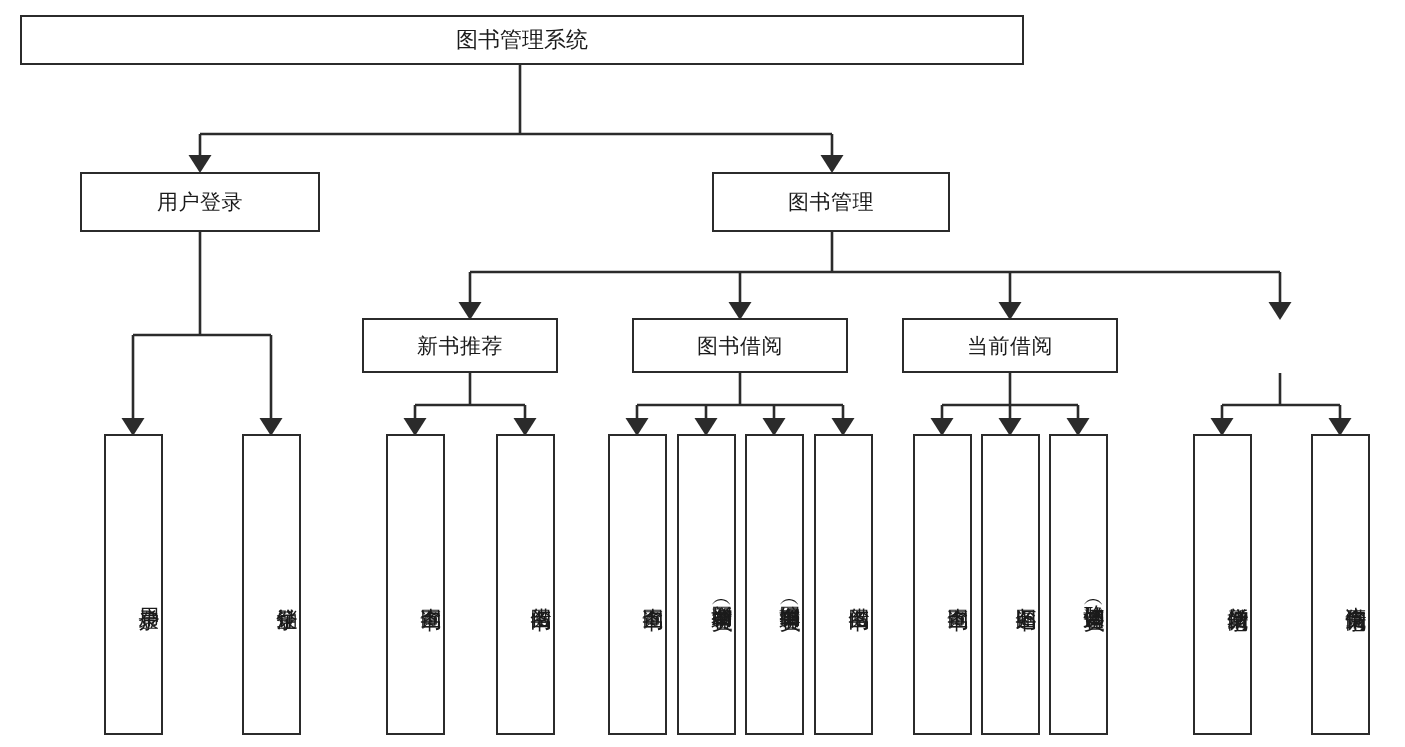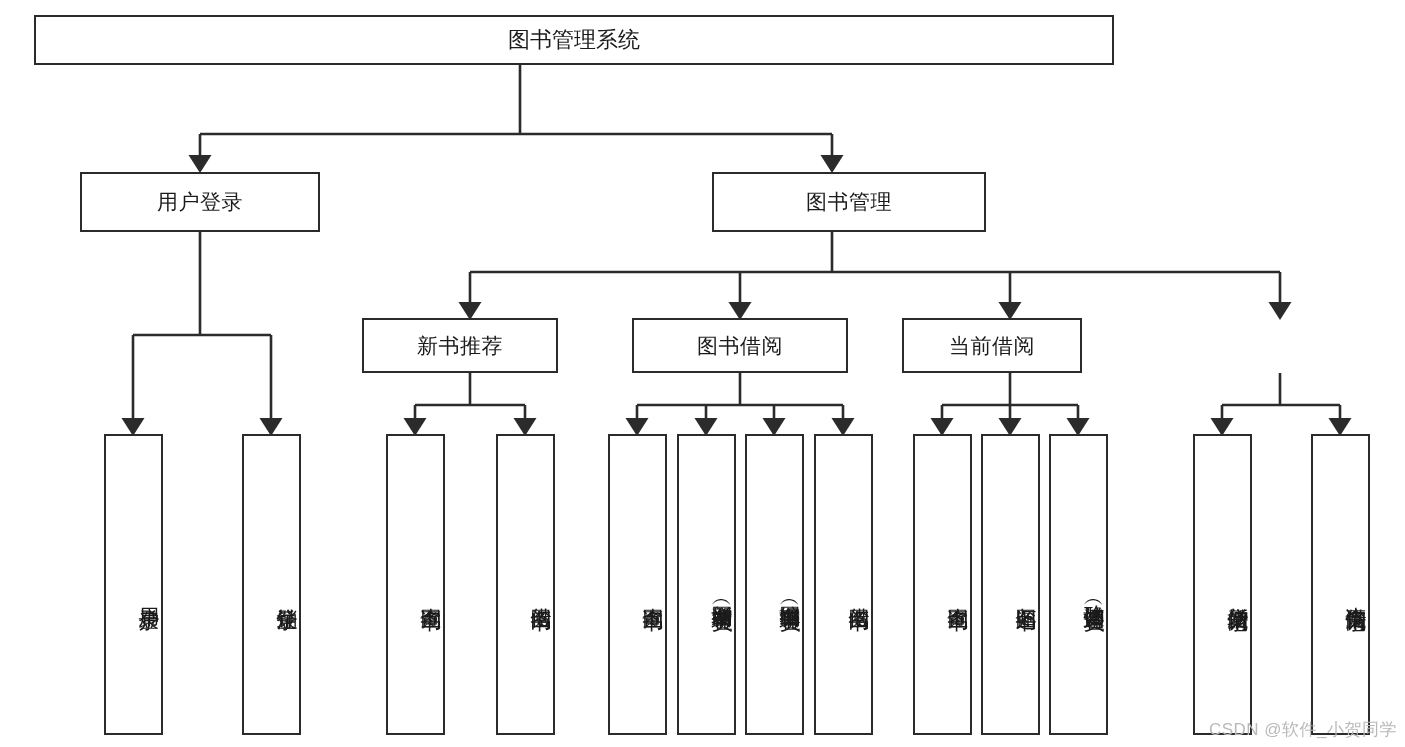--- a/index.html
+++ b/index.html
@@ -112,42 +112,41 @@
       <path d="M1010,405 L1010,426" marker-end="url(#arrowhead)"></path>
       <path d="M1078,405 L1078,426" marker-end="url(#arrowhead)"></path>
 
       <path d="M1280,373 L1280,405"></path>
       <path d="M1222,405 L1340,405"></path>
       <path d="M1222,405 L1222,426" marker-end="url(#arrowhead)"></path>
       <path d="M1340,405 L1340,426" marker-end="url(#arrowhead)"></path>
     </g>
   </svg>
 
-  <div class="node title" style="left:34px; top:15px; width:1080px; height:50px;">图书管理系统</div>
+  <div class="node title" style="left:20px; top:15px; width:1004px; height:50px;">图书管理系统</div>
 
   <div class="node horiz" style="left:80px; top:172px; width:240px; height:60px;">用户登录</div>
-  <div class="node horiz" style="left:712px; top:172px; width:274px; height:60px;">图书管理</div>
+  <div class="node horiz" style="left:712px; top:172px; width:238px; height:60px;">图书管理</div>
 
   <div class="node horiz" style="left:362px; top:318px; width:196px; height:55px;">新书推荐</div>
   <div class="node horiz" style="left:632px; top:318px; width:216px; height:55px;">图书借阅</div>
-  <div class="node horiz" style="left:902px; top:318px; width:180px; height:55px;">当前借阅</div>
+  <div class="node horiz" style="left:902px; top:318px; width:216px; height:55px;">当前借阅</div>
 
   <div class="node vert" style="left:104px; top:434px; width:59px; height:301px;">用户登录</div>
   <div class="node vert" style="left:242px; top:434px; width:59px; height:301px;">注销登录</div>
 
   <div class="node vert" style="left:386px; top:434px; width:59px; height:301px;">查询图书</div>
   <div class="node vert" style="left:496px; top:434px; width:59px; height:301px;">借阅图书</div>
 
   <div class="node vert" style="left:608px; top:434px; width:59px; height:301px;">查询图书</div>
   <div class="node vert" style="left:677px; top:434px; width:59px; height:301px;">新增图书（管理员）</div>
   <div class="node vert" style="left:745px; top:434px; width:59px; height:301px;">编辑图书（管理员）</div>
   <div class="node vert" style="left:814px; top:434px; width:59px; height:301px;">借阅图书</div>
 
   <div class="node vert" style="left:913px; top:434px; width:59px; height:301px;">查询图书</div>
   <div class="node vert" style="left:981px; top:434px; width:59px; height:301px;">归还图书</div>
   <div class="node vert" style="left:1049px; top:434px; width:59px; height:301px;">确认归还（管理员）</div>
 
   <div class="node vert" style="left:1193px; top:434px; width:59px; height:301px;">新增借阅记录</div>
   <div class="node vert" style="left:1311px; top:434px; width:59px; height:301px;">查询借阅记录</div>
 
-  <div class="watermark">CSDN @软件_小贺同学</div>
 
 </div>
 
 </body></html>

